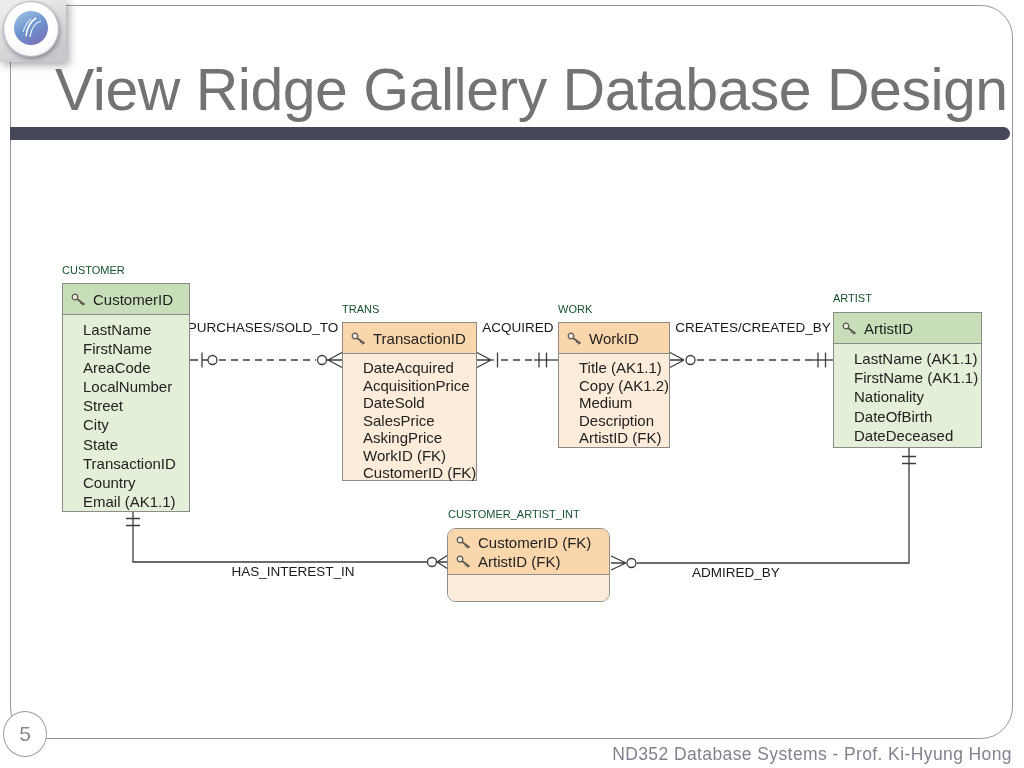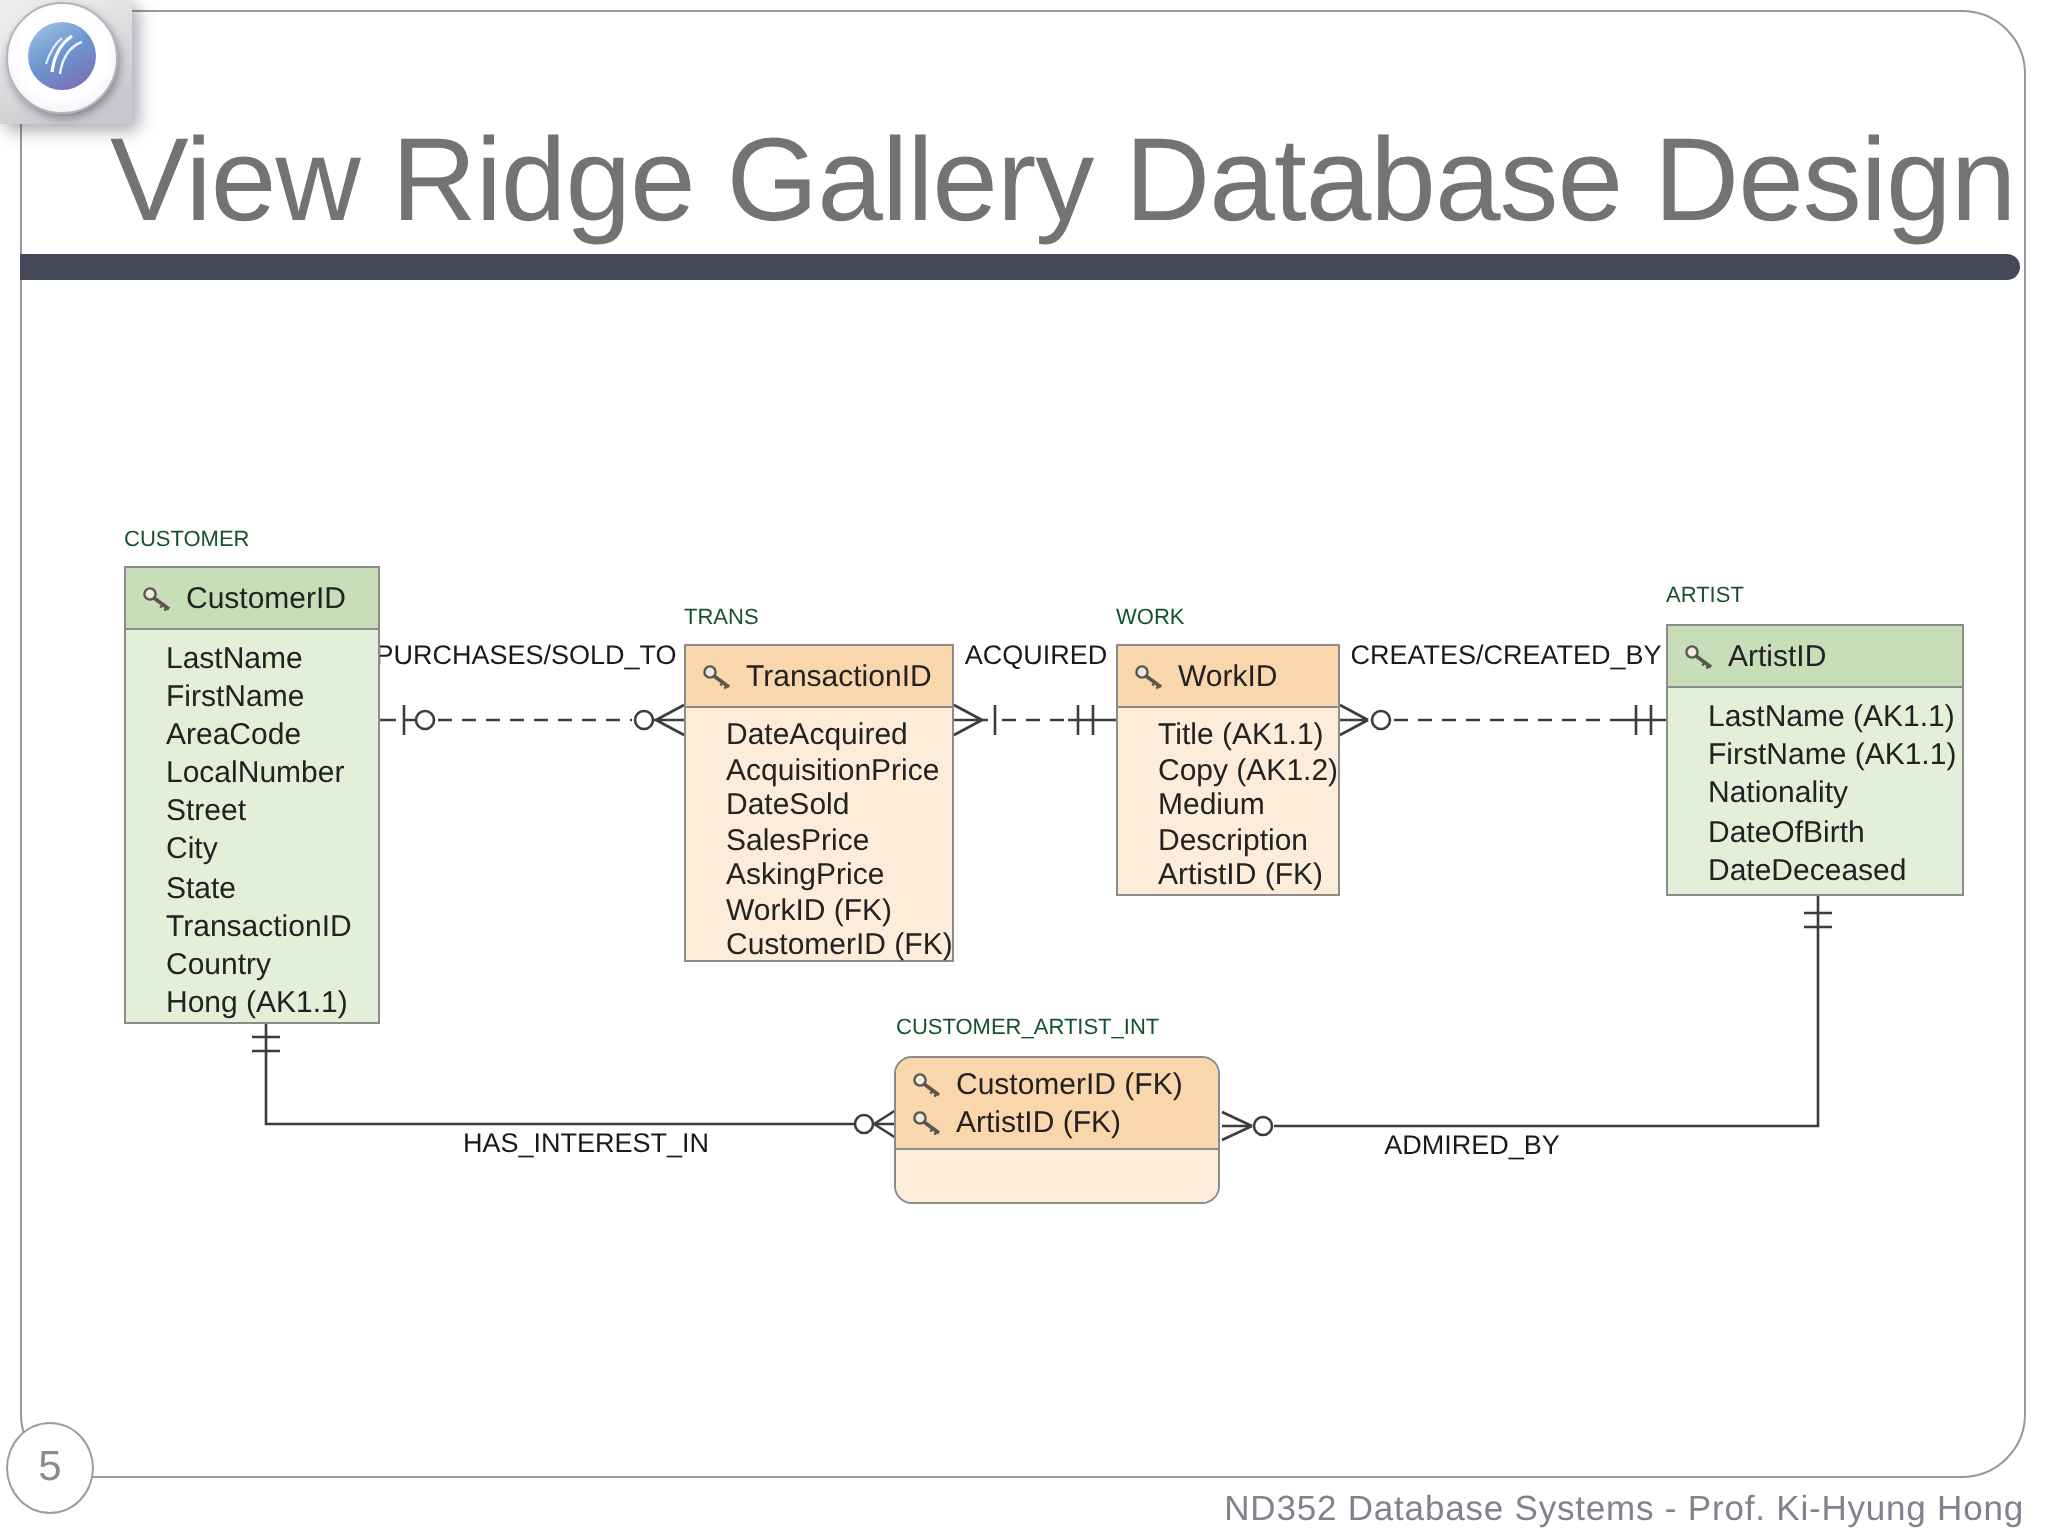--- a/index.html
+++ b/index.html
@@ -141,21 +141,21 @@
     <div class="e-body" style="height:196px">
       <div class="f-row">LastName</div>
       <div class="f-row">FirstName</div>
       <div class="f-row">AreaCode</div>
       <div class="f-row">LocalNumber</div>
       <div class="f-row">Street</div>
       <div class="f-row">City</div>
       <div class="f-row">State</div>
       <div class="f-row">TransactionID</div>
       <div class="f-row">Country</div>
-      <div class="f-row">Hong (AK1.1)</div>
+      <div class="f-row">Email (AK1.1)</div>
     </div>
   </div>
 
   <div class="entity orange trans" style="left:342px;top:322px;width:135px">
     <div class="e-header" style="height:31px">
       <svg width="16" height="13" viewBox="0 0 16 13">
           <circle cx="4" cy="4" r="2.8" fill="#eeeae0" stroke="#5a564e" stroke-width="1.2"></circle>
           <path d="M6 6 L13.5 11.5" stroke="#5a564e" stroke-width="1.8" fill="none"></path>
           <path d="M10.5 9 L9.2 10.8 M12.5 10.5 L11.2 12.3" stroke="#5a564e" stroke-width="1.2" fill="none"></path>
         </svg>

